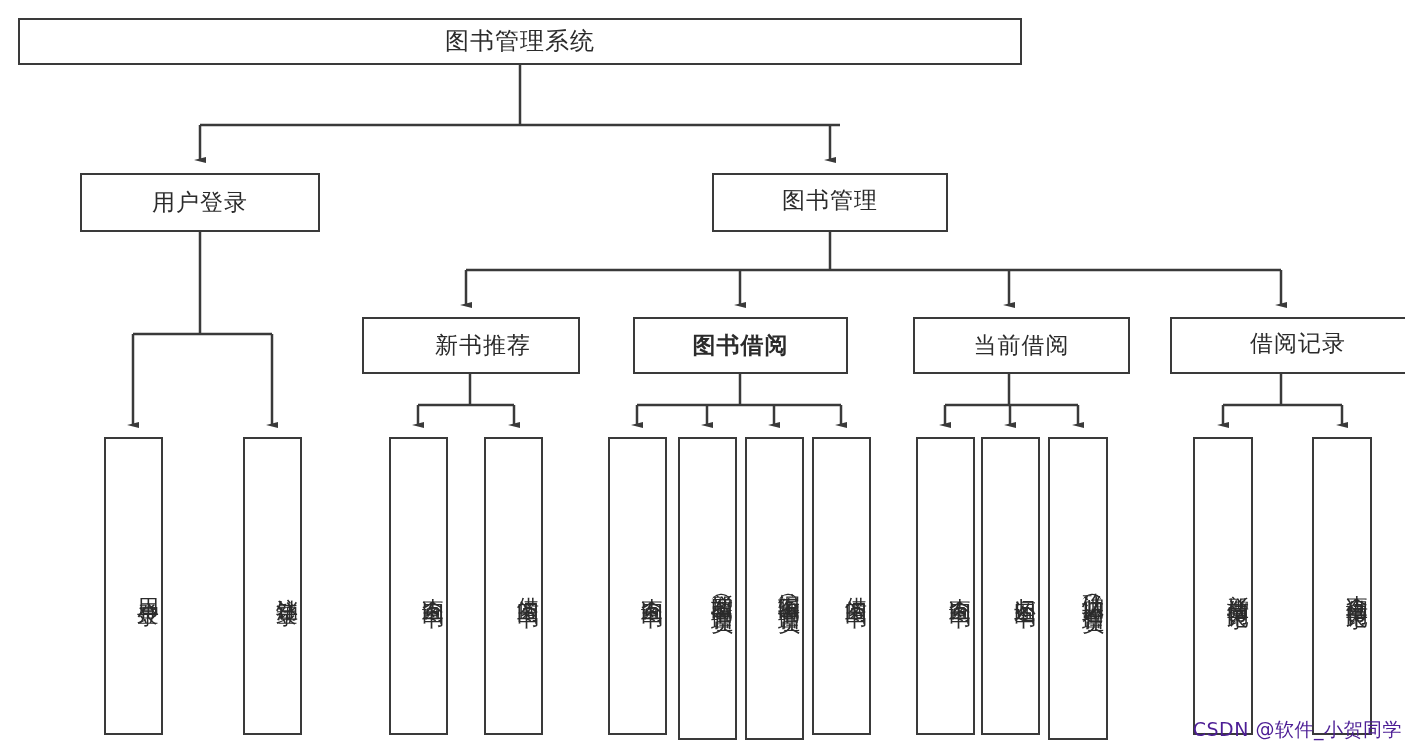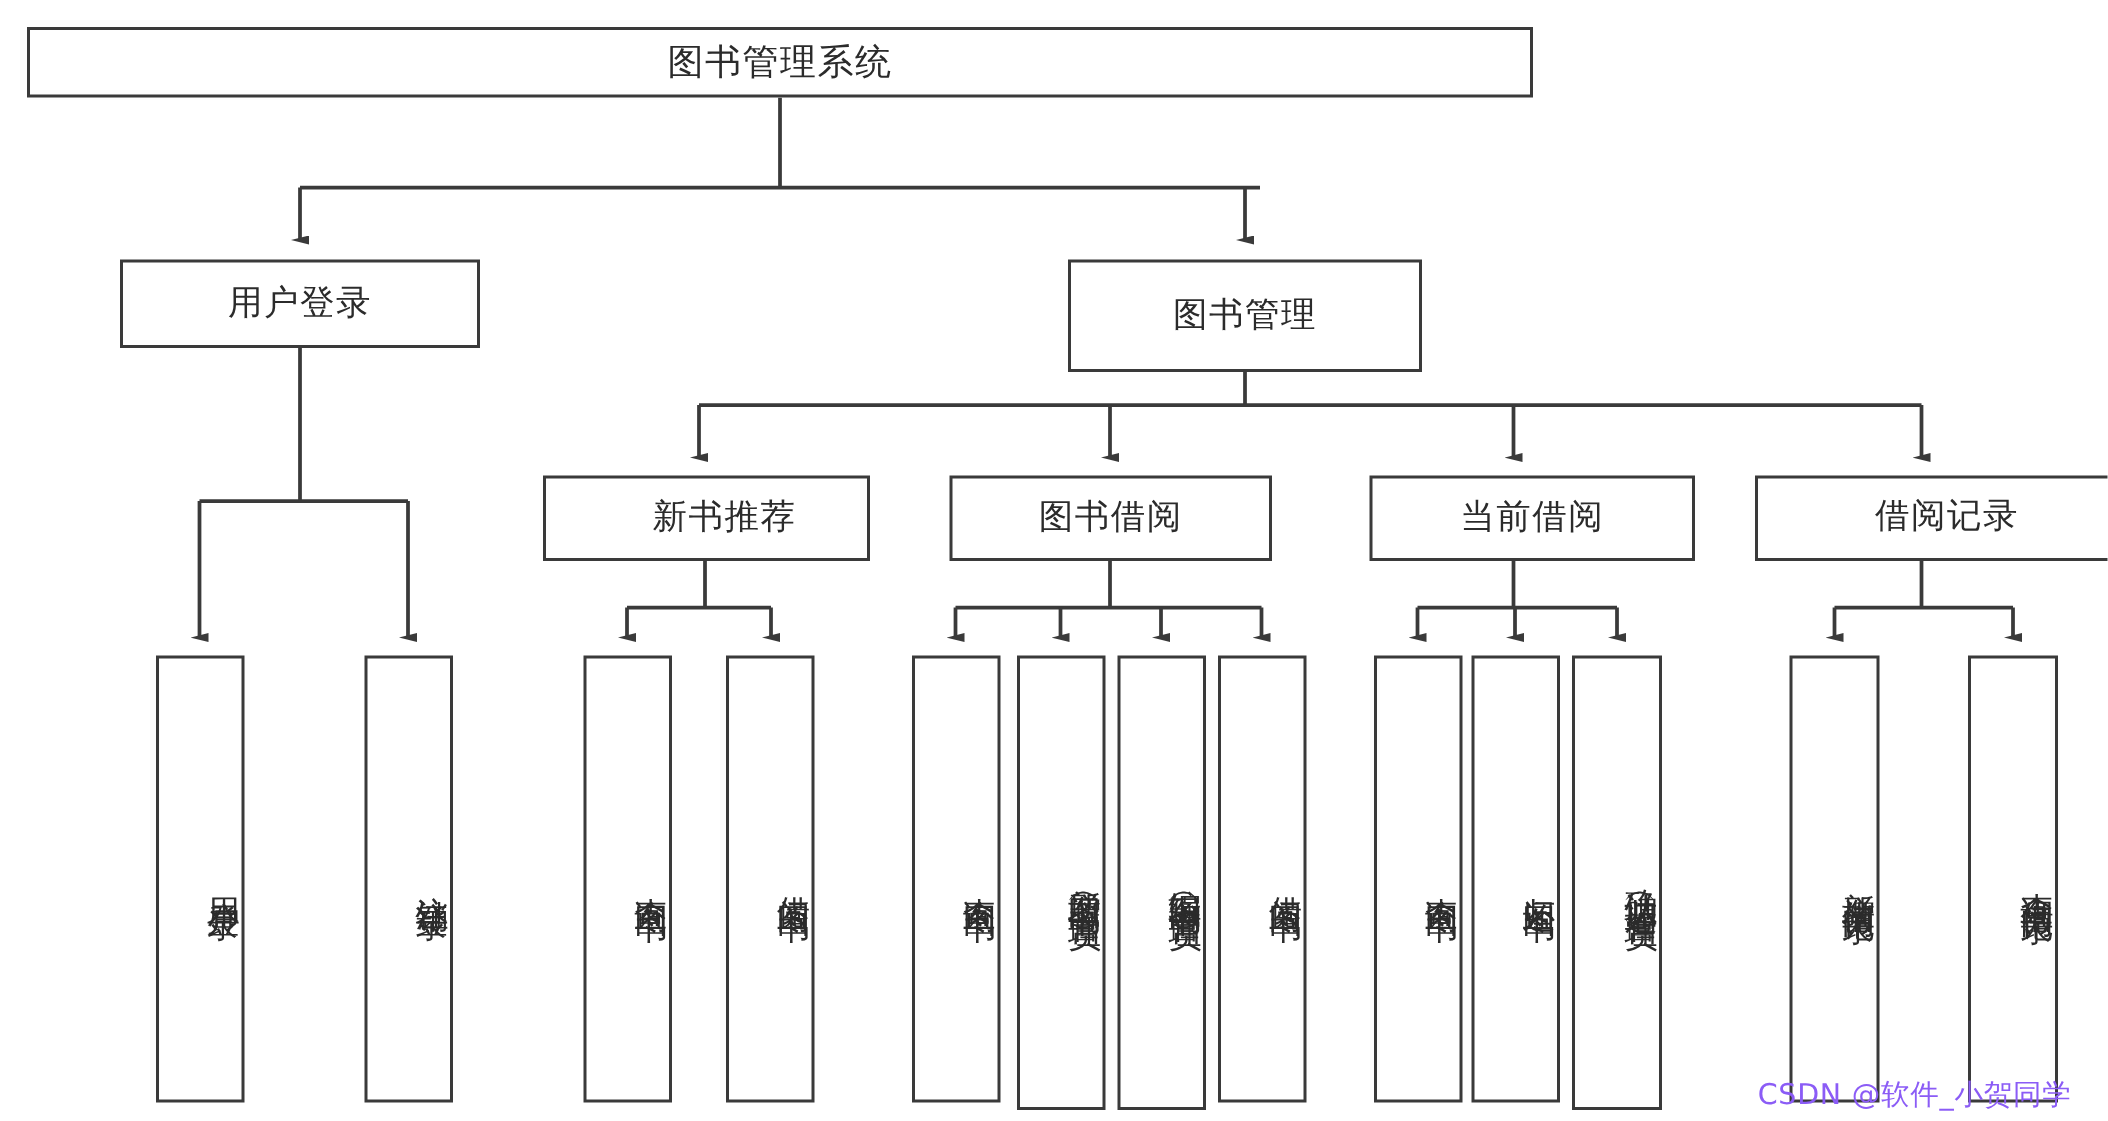--- a/index.html
+++ b/index.html
@@ -42,24 +42,24 @@
   }
   .node.v.topalign{align-items:flex-start;}
   .node.v .vt{
     writing-mode:vertical-rl;
     text-orientation:upright;
     white-space:nowrap;
   }
   #root{font-size:24px;}
   .watermark{
     position:absolute;
-    right:24px;
+    right:3px;
     bottom:4px;
     font-size:19px;
-    color:#8b5cf6;
+    color:#4c1d95;
     letter-spacing:0.5px;
     white-space:nowrap;
   }
 </style>
 </head>
 <body>
 
 <div id="stage">
 
   <svg id="wires" viewBox="0 0 1405 747">
@@ -108,24 +108,24 @@
       <path d="M1281,374 L1281,405"></path>
       <path d="M1223,405 L1342,405"></path>
       <path d="M1223,405 L1223,425" marker-end="url(#arrow)"></path>
       <path d="M1342,405 L1342,425" marker-end="url(#arrow)"></path>
     </g>
   </svg>
 
   <div class="node h" id="root" style="left:18px;top:18px;width:1004px;height:47px;">图书管理系统</div>
 
   <div class="node h" style="left:80px;top:173px;width:240px;height:59px;">用户登录</div>
-  <div class="node h" style="left:712px;top:173px;width:236px;height:75px;">图书管理</div>
+  <div class="node h" style="left:712px;top:173px;width:236px;height:59px;font-family:Liberation Mono, monospace;">图书管理</div>
 
   <div class="node h" style="left:362px;top:317px;width:218px;height:57px;padding-left:24px;">新书推荐</div>
-  <div class="node h" style="left:633px;top:317px;width:215px;height:57px;">图书借阅</div>
+  <div class="node h" style="left:633px;top:317px;width:215px;height:57px;font-weight:bold;">图书借阅</div>
   <div class="node h" style="left:901px;top:317px;width:217px;height:57px;margin-left:12px;">当前借阅</div>
   <div class="node h" style="left:1170px;top:317px;width:256px;height:57px;font-family:Liberation Mono, monospace;">借阅记录</div>
 
   <div class="node v" style="left:104px;top:437px;width:59px;height:298px;">
     <span class="vt">用户登录</span>
   </div>
   <div class="node v" style="left:243px;top:437px;width:59px;height:298px;">
     <span class="vt">注销登录</span>
   </div>
 

